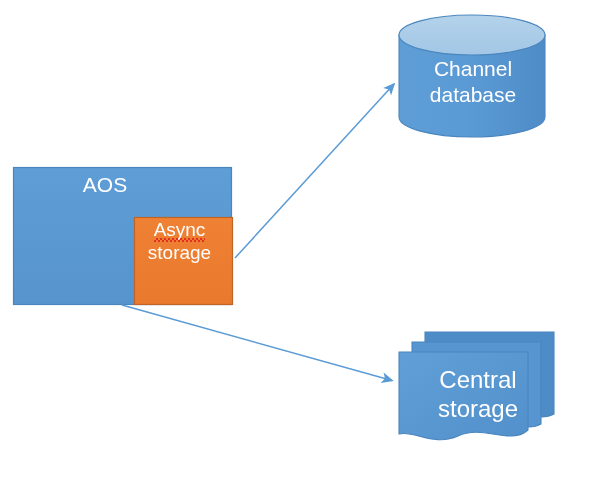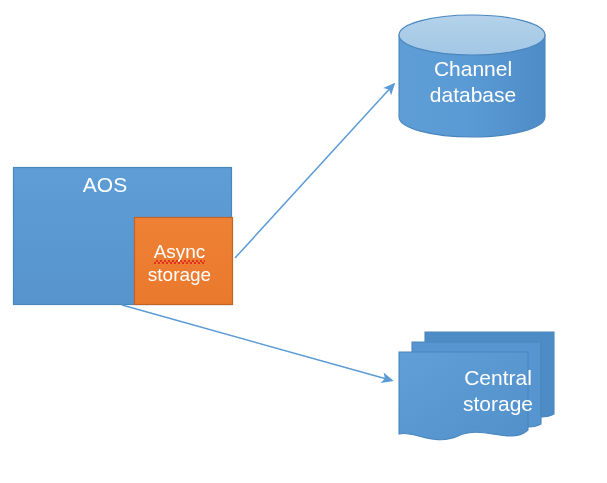--- a/index.html
+++ b/index.html
@@ -37,21 +37,21 @@
   
   #aos-label {
     left: 13px;
     top: 172px;
     width: 184px;
     font-size: 21px;
   }
   
   #async-label {
     left: 134px;
-    top: 240px;
+    top: 218px;
     width: 91px;
     font-size: 19px;
   }
   .squiggle-word {
     position: relative;
     display: inline-block;
   }
   .squiggle-word::after {
     content: "";
     position: absolute;
@@ -67,24 +67,24 @@
   }
   
   #db-label {
     left: 402px;
     top: 56px;
     width: 142px;
     font-size: 21px;
   }
   
   #storage-label {
-    left: 428px;
+    left: 408px;
     top: 365px;
     width: 140px;
-    font-size: 21px;
+    font-size: 24px;
   }
 </style>
 </head>
 <body>
 
 <div id="canvas">
 
   <svg id="diagram-svg" viewBox="0 0 607 483" xmlns="http://www.w3.org/2000/svg">
     <defs>
       <linearGradient id="gradBlueBox" x1="0" y1="0" x2="0" y2="1">

